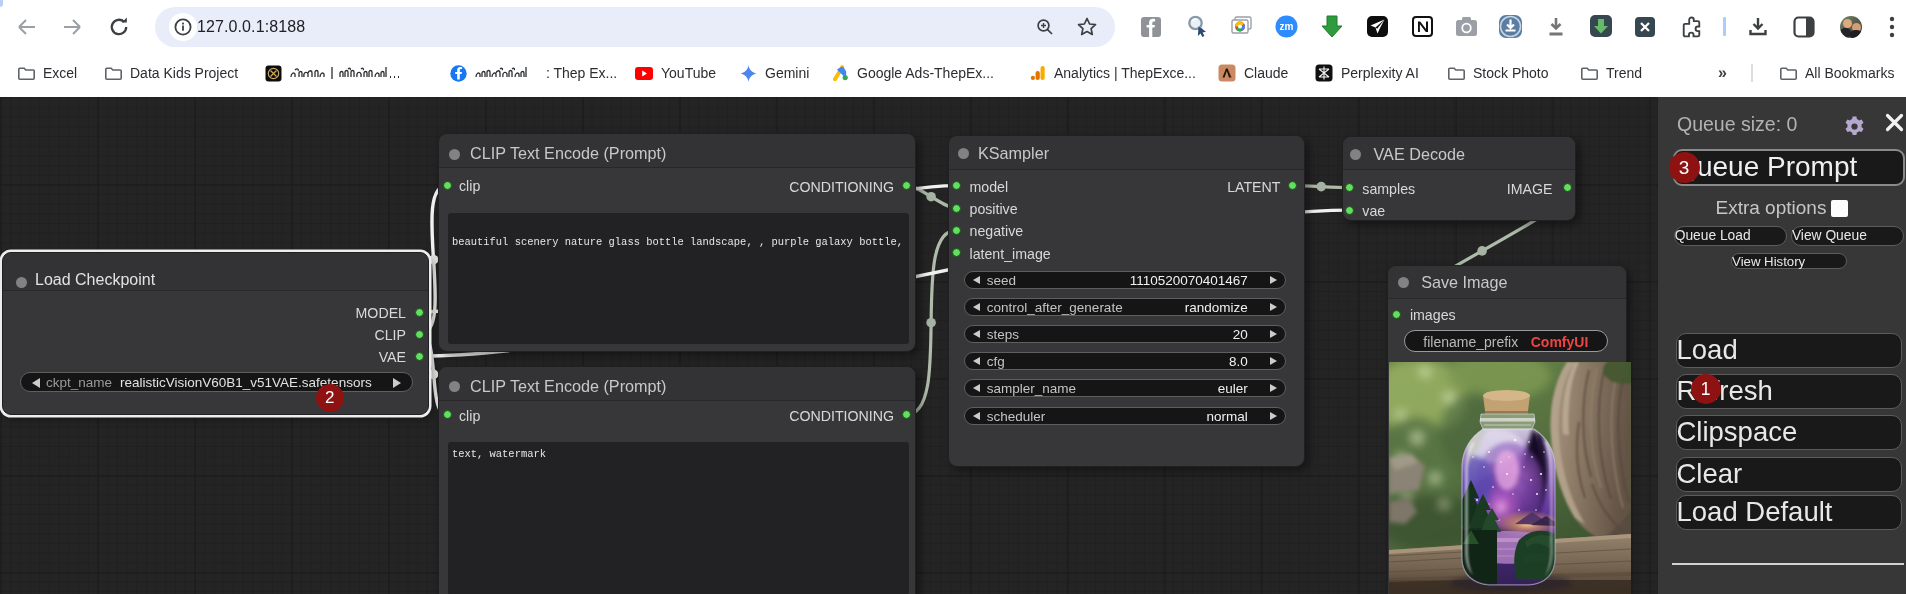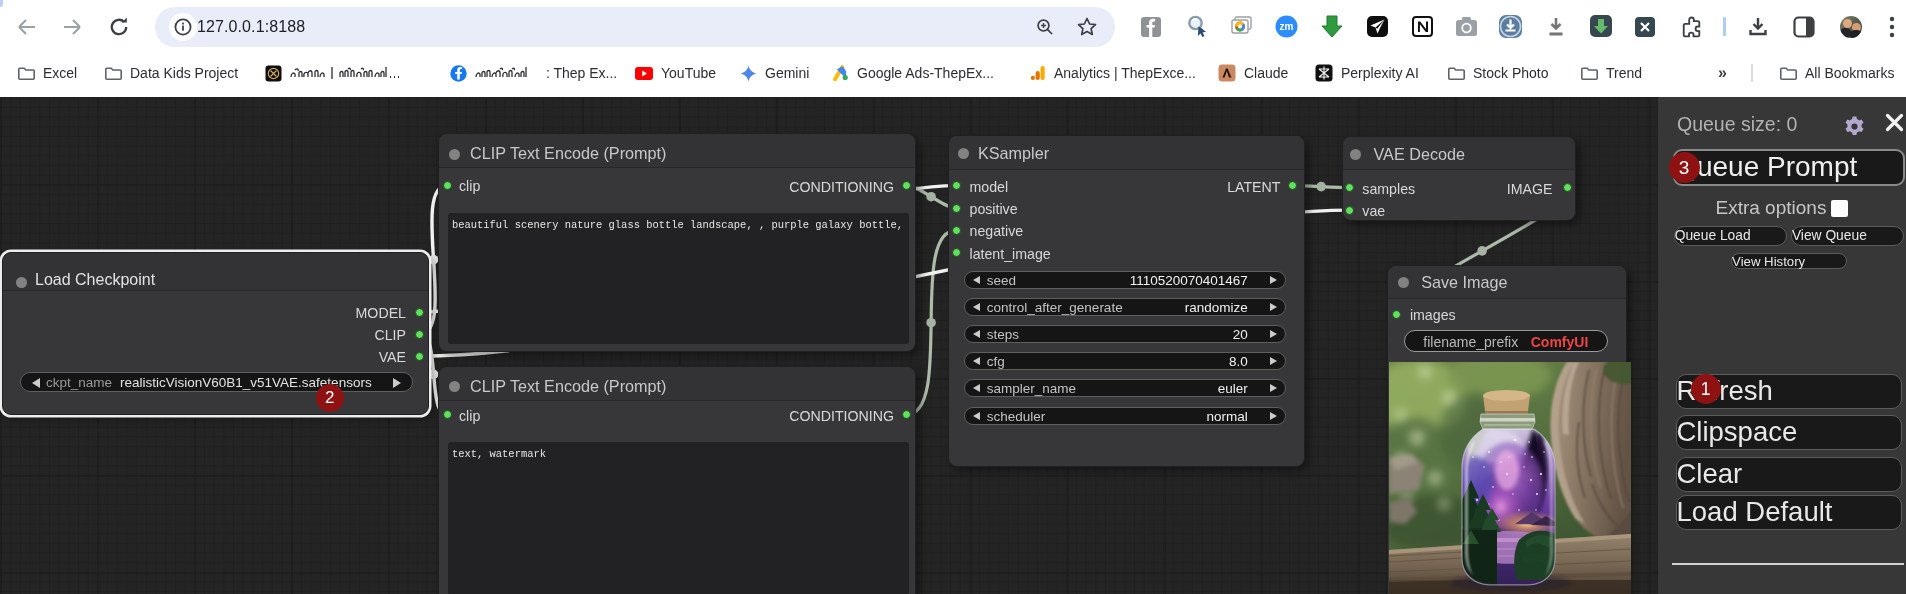--- a/index.html
+++ b/index.html
@@ -314,21 +314,21 @@
     </div>
 
     <div class="node" style="left:438px;top:133px;width:478px;height:219px">
       <div class="ntitle" style="height:34px"></div>
       <div class="tdot" style="left:10px;top:14.5px"></div>
       <div class="ntext" style="left:31px;top:10px">CLIP Text Encode (Prompt)</div>
       <div class="slot" style="left:3.8px;top:46.9px"></div>
       <div class="slab" style="left:20px;top:44.4px">clip</div>
       <div class="slab" style="right:21px;top:45px;font-size:14.2px">CONDITIONING</div>
       <div class="slot" style="left:462.7px;top:46.9px"></div>
-      <div class="ta" style="left:9px;top:79px;width:461px;height:131px;font-size:10.45px;padding:6px 4px">beautiful scenery nature glass bottle landscape, , purple galaxy bottle,</div>
+      <div class="ta" style="left:9px;top:79px;width:461px;height:131px;font-size:10.45px;padding:23px 4px">beautiful scenery nature glass bottle landscape, , purple galaxy bottle,</div>
     </div>
 
     <div class="node" style="left:438px;top:365.6px;width:478px;height:229px;border-radius:9px 9px 0 0">
       <div class="ntitle" style="height:34px"></div>
       <div class="tdot" style="left:10px;top:14.5px"></div>
       <div class="ntext" style="left:31px;top:10px">CLIP Text Encode (Prompt)</div>
       <div class="slot" style="left:3.8px;top:43.8px"></div>
       <div class="slab" style="left:20px;top:41.3px">clip</div>
       <div class="slab" style="right:21px;top:41.9px;font-size:14.2px">CONDITIONING</div>
       <div class="slot" style="left:462.7px;top:43.8px"></div>
@@ -613,20 +613,21 @@
     </svg>
     <svg class="abs" style="left:227px;top:16px" width="19" height="19" viewBox="0 0 19 19">
       <path d="M2.5 2.5 L16.5 16.5 M16.5 2.5 L2.5 16.5" stroke="#f2f2f2" stroke-width="3.2" stroke-linecap="round"></path>
     </svg>
     <div class="sbtn" style="left:15.2px;top:51.8px;width:231.4px;height:37.4px;border-radius:9px;border:2px solid #8a8a8a;font-size:28px;line-height:31px;color:#efefef">Queue Prompt</div>
     <div class="abs" style="left:57.5px;top:99.6px;font-size:19px;color:#c6c6c6">Extra options</div>
     <div class="abs" style="left:172.9px;top:102.8px;width:17px;height:17px;background:#fdfdfd;border-radius:2px"></div>
     <div class="sbtn" style="left:15.7px;top:128.9px;width:113.4px;height:19.9px;border-radius:10px;font-size:13.8px;line-height:18.5px">Queue Load</div>
     <div class="sbtn" style="left:132.9px;top:128.9px;width:112.9px;height:19.9px;border-radius:10px;font-size:13.8px;line-height:18.5px">View Queue</div>
     <div class="sbtn" style="left:73.1px;top:155.9px;width:115.9px;height:16.6px;border-radius:8.5px;font-size:13.2px;line-height:15px">View History</div>
+    <div class="sbtn" style="left:17.5px;top:235.8px;width:226.7px;height:35px;border-radius:10px;font-size:27.5px;line-height:32px">Load</div>
     <div class="sbtn" style="left:17.5px;top:276.5px;width:226.7px;height:35px;border-radius:10px;font-size:27.5px;line-height:32px">Refresh</div>
     <div class="sbtn" style="left:17.5px;top:359.5px;width:226.7px;height:35px;border-radius:10px;font-size:27.5px;line-height:32px">Clear</div>
     <div class="sbtn" style="left:17.5px;top:317.8px;width:226.7px;height:35px;border-radius:10px;font-size:27.5px;line-height:32px">Clipspace</div>
     <div class="sbtn" style="left:17.5px;top:398.2px;width:226.7px;height:35px;border-radius:10px;font-size:27.5px;line-height:32px">Load Default</div>
     <div class="abs" style="left:14px;top:465.7px;width:232px;height:2px;background:#d2d2d2"></div>
   </div>
   <div class="redn" style="left:1668.5px;top:151.8px;width:31px;height:31px;line-height:31px;font-size:19px">3</div>
   <div class="redn" style="left:1690.5px;top:373.5px;width:30px;height:30px;line-height:30px;font-size:17.5px">1</div>
 
 </div>

